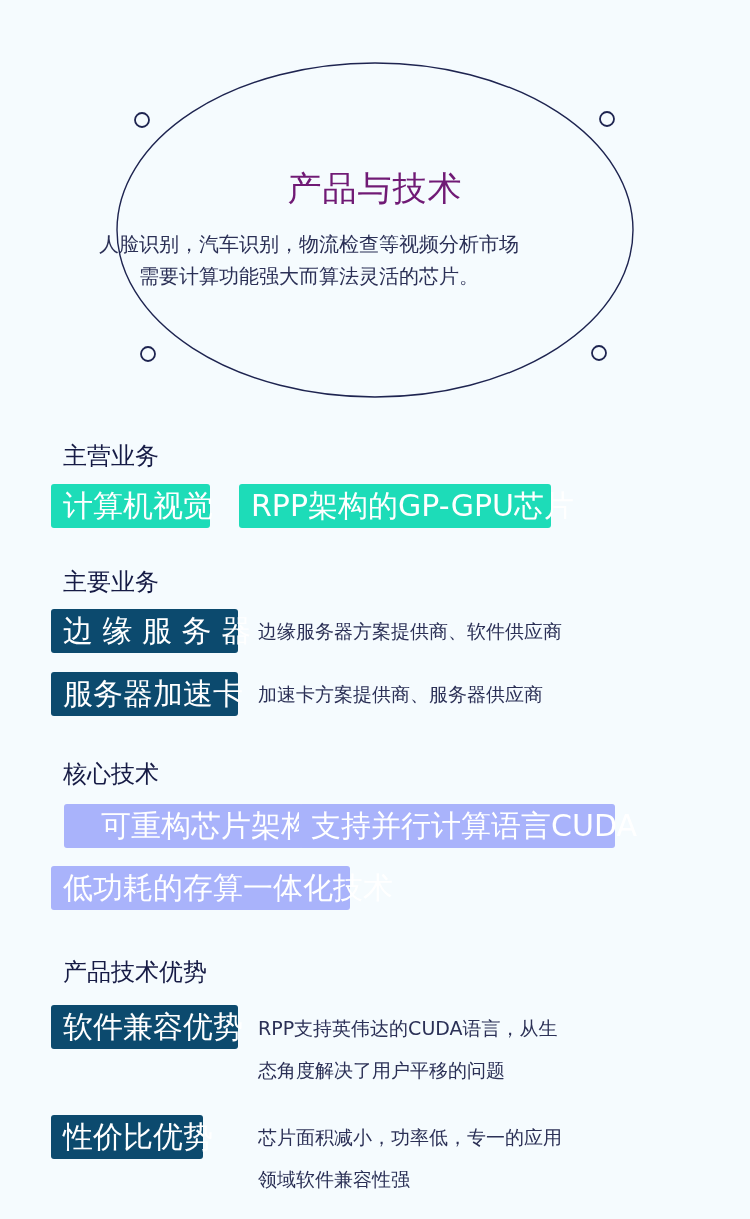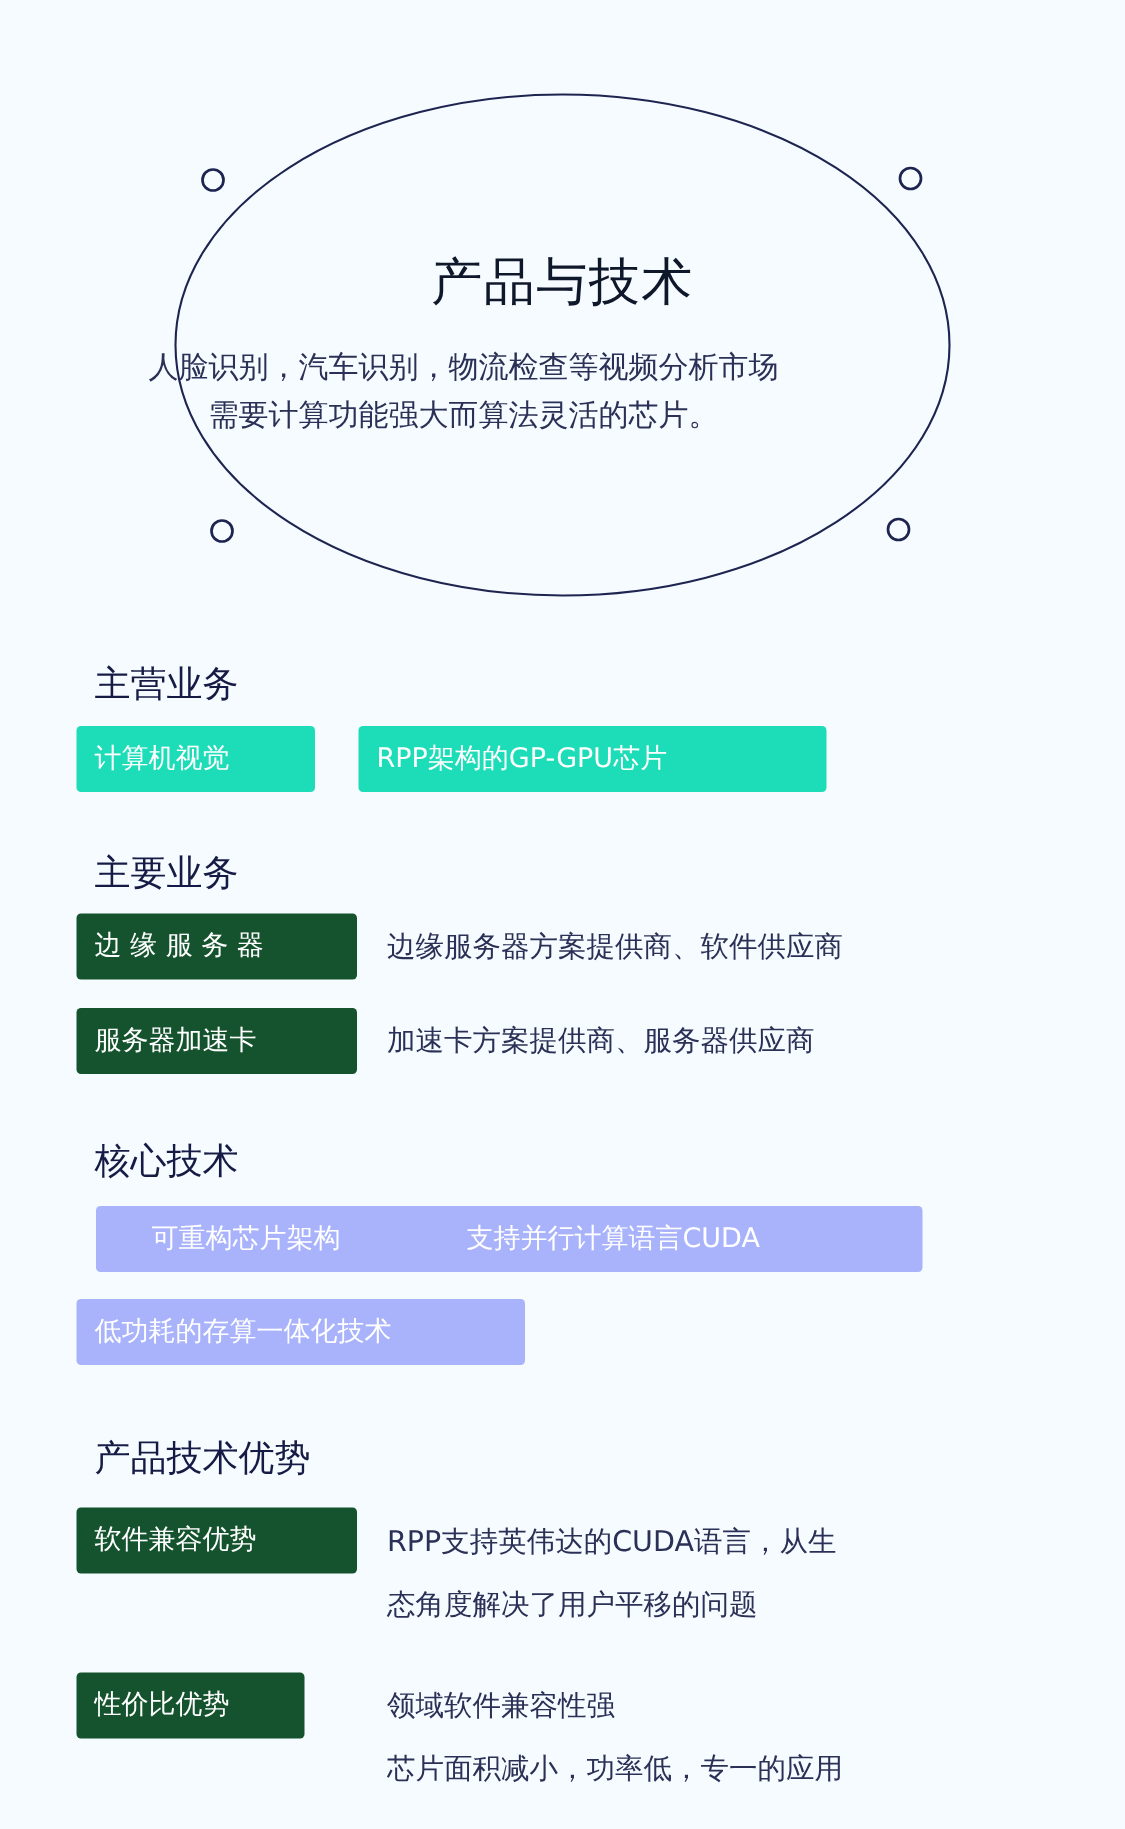--- a/index.html
+++ b/index.html
@@ -5,39 +5,39 @@
     html, body { margin: 0; padding: 0; }
     body {
       width: 750px; height: 1219px; position: relative; overflow: hidden;
       background: #f5fbfe;
       font-family: "DejaVu Sans", "Liberation Sans", sans-serif;
       color: #1c2149;
     }
     .hero-svg { position: absolute; left: 0; top: 0; }
     .hero-title {
       position: absolute; left: 0; width: 750px; top: 166px;
-      text-align: center; font-size: 34px; line-height: 44px; color: #0f172a;
+      text-align: center; font-size: 34px; line-height: 44px; color: #701a75;
       letter-spacing: 1px;
     }
     .hero-sub {
       position: absolute; left: 0; width: 618px; top: 228px;
       text-align: center; font-size: 20px; line-height: 32px; color: #2b3056;
     }
     .hero-sub div { white-space: nowrap; }
     .heading {
       position: absolute; left: 63px; font-size: 24px; line-height: 30px;
       color: #161b45; white-space: nowrap;
     }
     .tag {
       position: absolute; height: 44px; line-height: 44px;
-      border-radius: 3px; color: #ffffff; font-size: 18px;
+      border-radius: 3px; color: #ffffff; font-size: 30px;
       padding: 0 12px; box-sizing: border-box; white-space: nowrap;
     }
     .tag.green { background: #1ddcb8; }
-    .tag.cyan { background: #14532d; }
+    .tag.cyan { background: #0c4a6e; }
     .tag.lav { background: #a9b3fb; }
     .desc {
       position: absolute; left: 258px; width: 440px;
       font-size: 19px; line-height: 42px; color: #2b3056;
     }
     .desc div { white-space: nowrap; }
   </style>
 </head>
 <body>
 
@@ -75,15 +75,15 @@
 <div class="tag lav" style="left:51px; top:866px; width:299px;">低功耗的存算一体化技术</div>
 
 <div class="heading" style="top:957px">产品技术优势</div>
 <div class="tag cyan" style="left:51px; top:1005px; width:187px;">软件兼容优势</div>
 <div class="desc" style="top:1007px;">
   <div>RPP支持英伟达的CUDA语言，从生</div>
   <div>态角度解决了用户平移的问题</div>
 </div>
 <div class="tag cyan" style="left:51px; top:1115px; width:152px;">性价比优势</div>
 <div class="desc" style="top:1116px;">
+  <div>芯片面积减小，功率低，专一的应用</div>
   <div>领域软件兼容性强</div>
-  <div>芯片面积减小，功率低，专一的应用</div>
 </div>
 
 </body></html>

